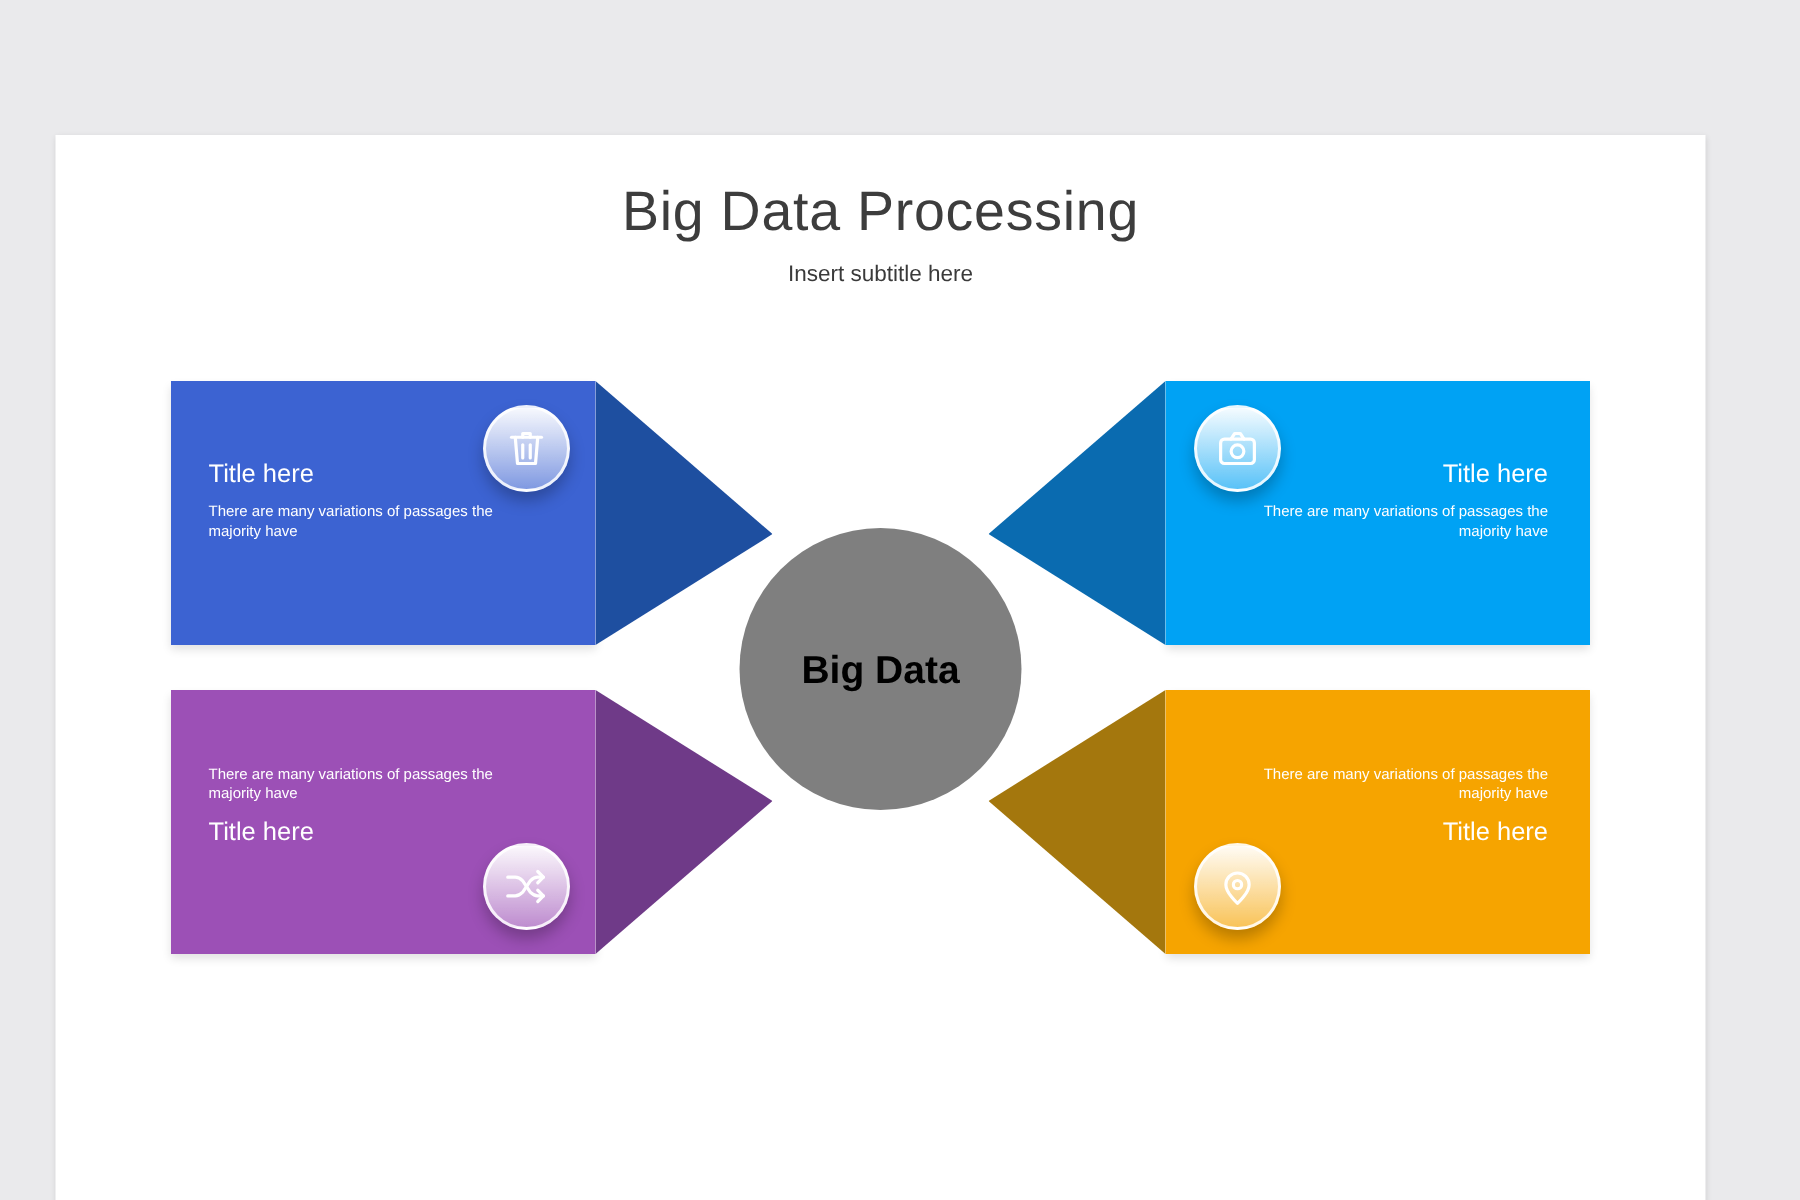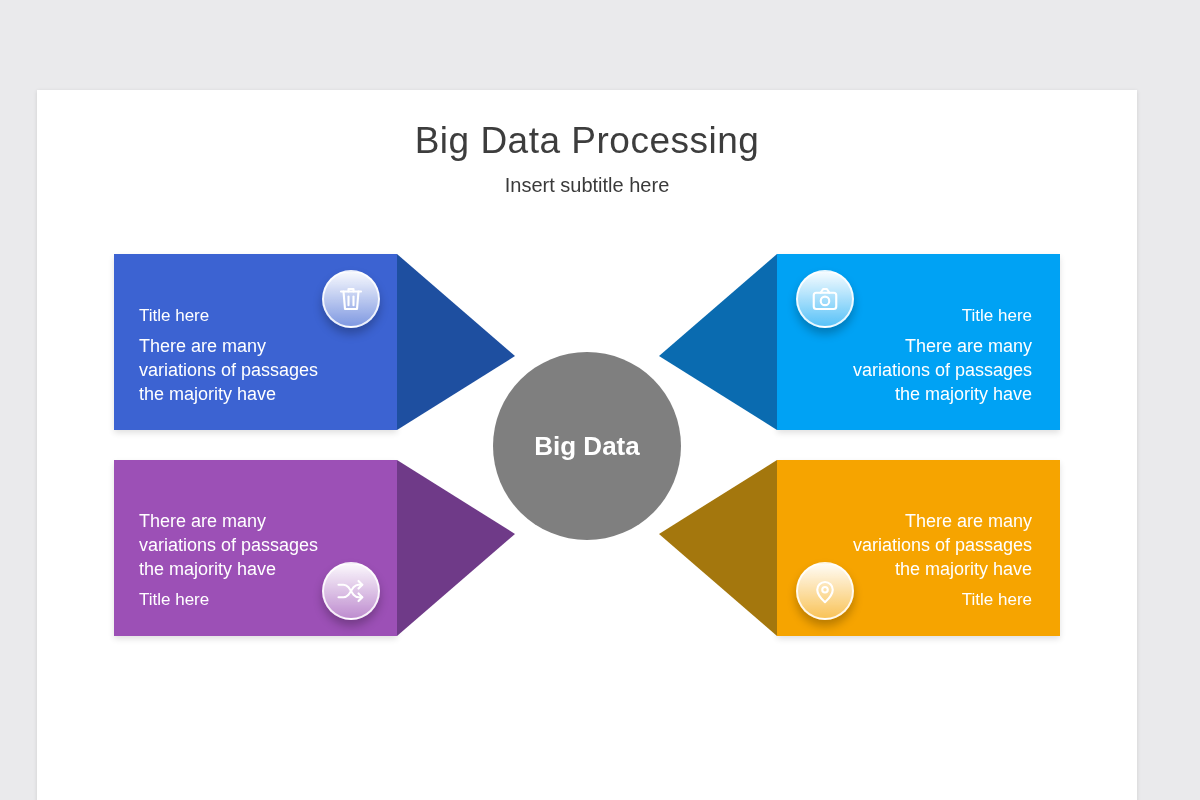--- a/index.html
+++ b/index.html
@@ -29,42 +29,42 @@
     text-align: center;
     font-size: 37px;
     font-weight: 400;
     color: #3d3d3d;
     letter-spacing: 0.5px;
   }
   .slide-subtitle {
     position: absolute;
     top: 84px; left: 0; width: 100%;
     text-align: center;
-    font-size: 20px;
+    font-size: 15px;
     color: #3a3a3a;
   }
   .box {
     position: absolute;
     width: 283px; height: 176px;
     color: #ffffff;
     box-shadow: 0 3px 6px rgba(0,0,0,0.12);
   }
   .box-tl { left: 77px;  top: 164px; }
   .box-tr { left: 740px; top: 164px; }
   .box-bl { left: 77px;  top: 370px; }
   .box-br { left: 740px; top: 370px; }
 
   .box-content { position: relative; height: 100%; }
   .box-tl .box-content { padding: 52px 20px 0 25px; text-align: left; }
   .box-tr .box-content { padding: 52px 28px 0 20px; text-align: right; }
   .box-bl .box-content { padding: 50px 20px 0 25px; text-align: left; }
   .box-br .box-content { padding: 50px 28px 0 20px; text-align: right; }
 
   .box-title { font-size: 17px; font-weight: normal; }
-  .box-body  { font-size: 18px; line-height: 1.32; max-width: 196px; }
+  .box-body  { font-size: 10px; line-height: 1.32; max-width: 196px; }
   .box-tr .box-body, .box-br .box-body { margin-left: auto; }
   .box-tl .box-title, .box-tr .box-title { margin-bottom: 9px; }
   .box-bl .box-title, .box-br .box-title { margin-top: 9px; }
 
   .icon-badge {
     position: absolute;
     width: 58px; height: 58px;
     border-radius: 50%;
     background: linear-gradient(180deg, rgba(255,255,255,0.96) 0%, rgba(255,255,255,0.35) 100%);
     border: 2px solid rgba(255,255,255,0.85);
@@ -95,21 +95,21 @@
     background: #ffffff;
     z-index: 2;
     display: flex; align-items: center; justify-content: center;
   }
   .center-circle {
     width: 188px; height: 188px;
     border-radius: 50%;
     display: flex; align-items: center; justify-content: center;
   }
   .center-label {
-    color: #ffffff;
+    color: #000000;
     font-size: 26px;
     font-weight: bold;
   }
 </style>
 </head>
 <body>
 
 <div class="stage">
   <div class="card">
 

